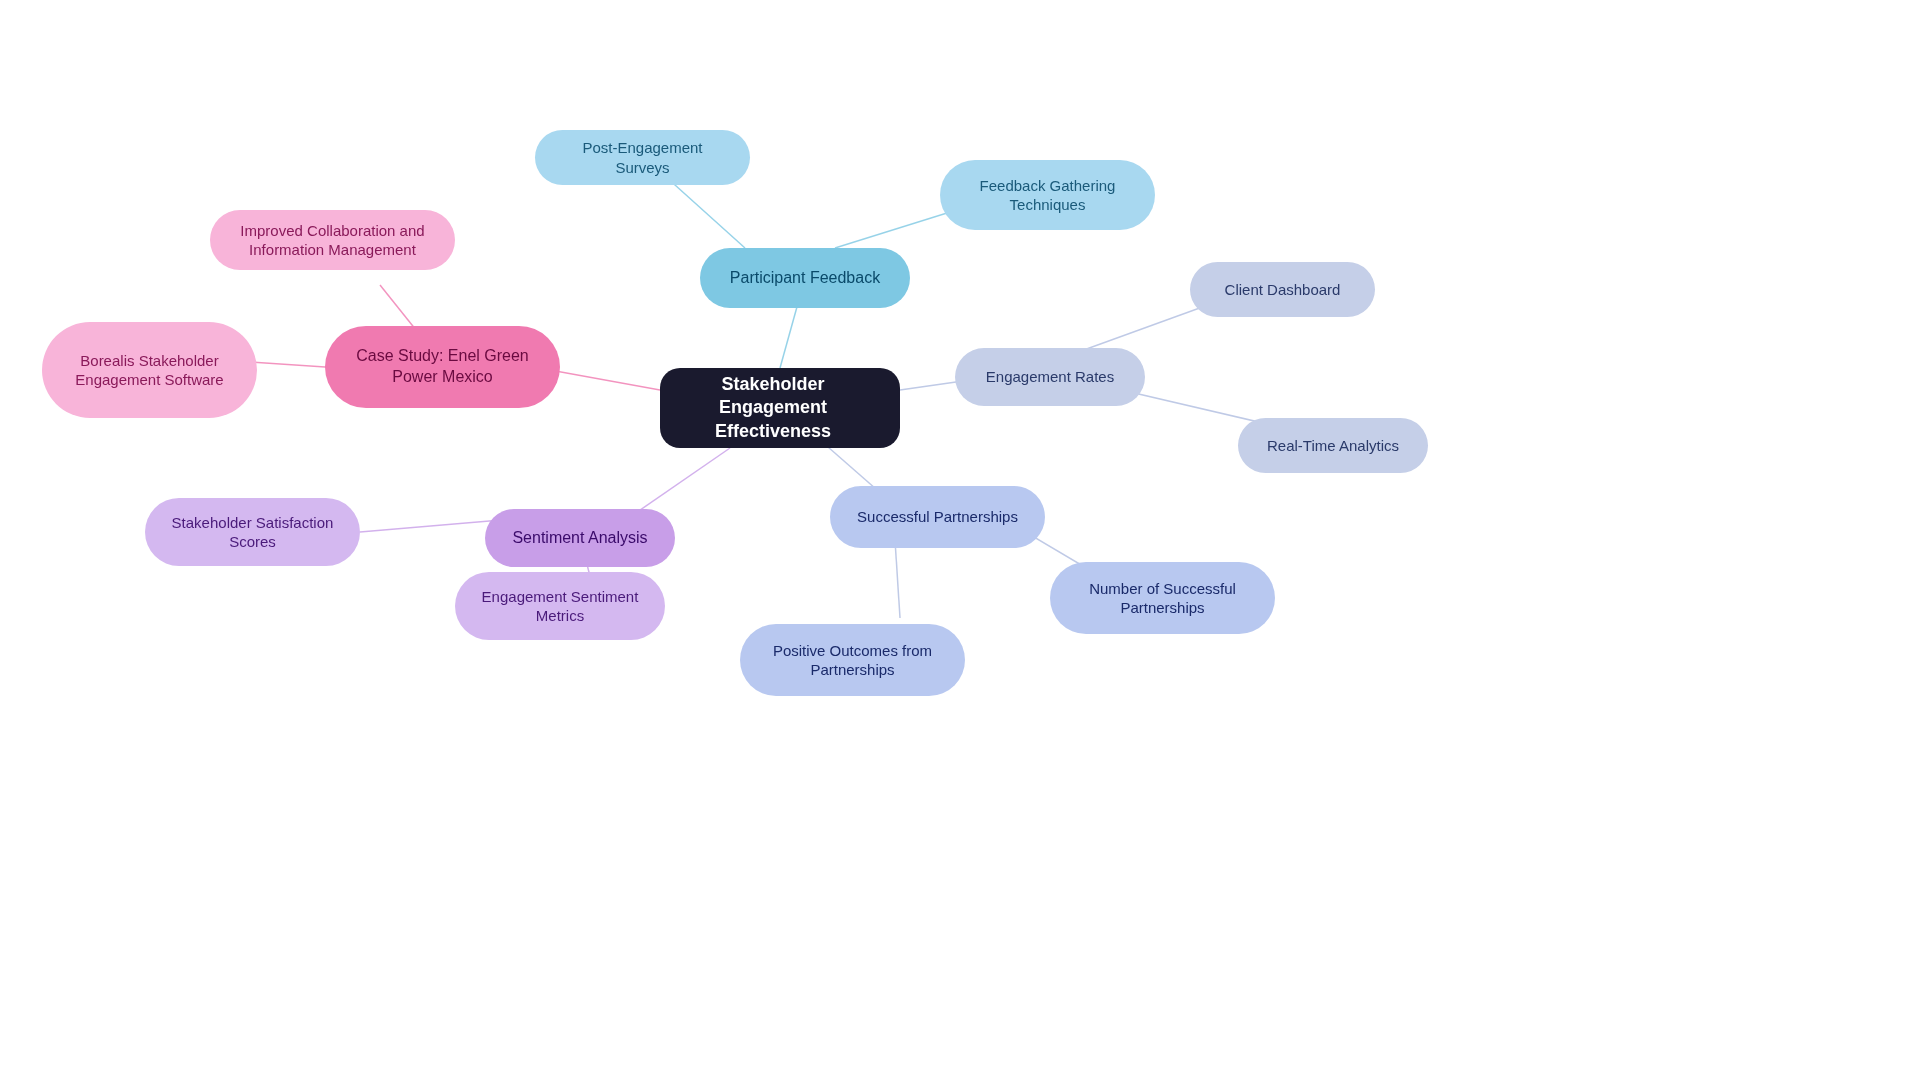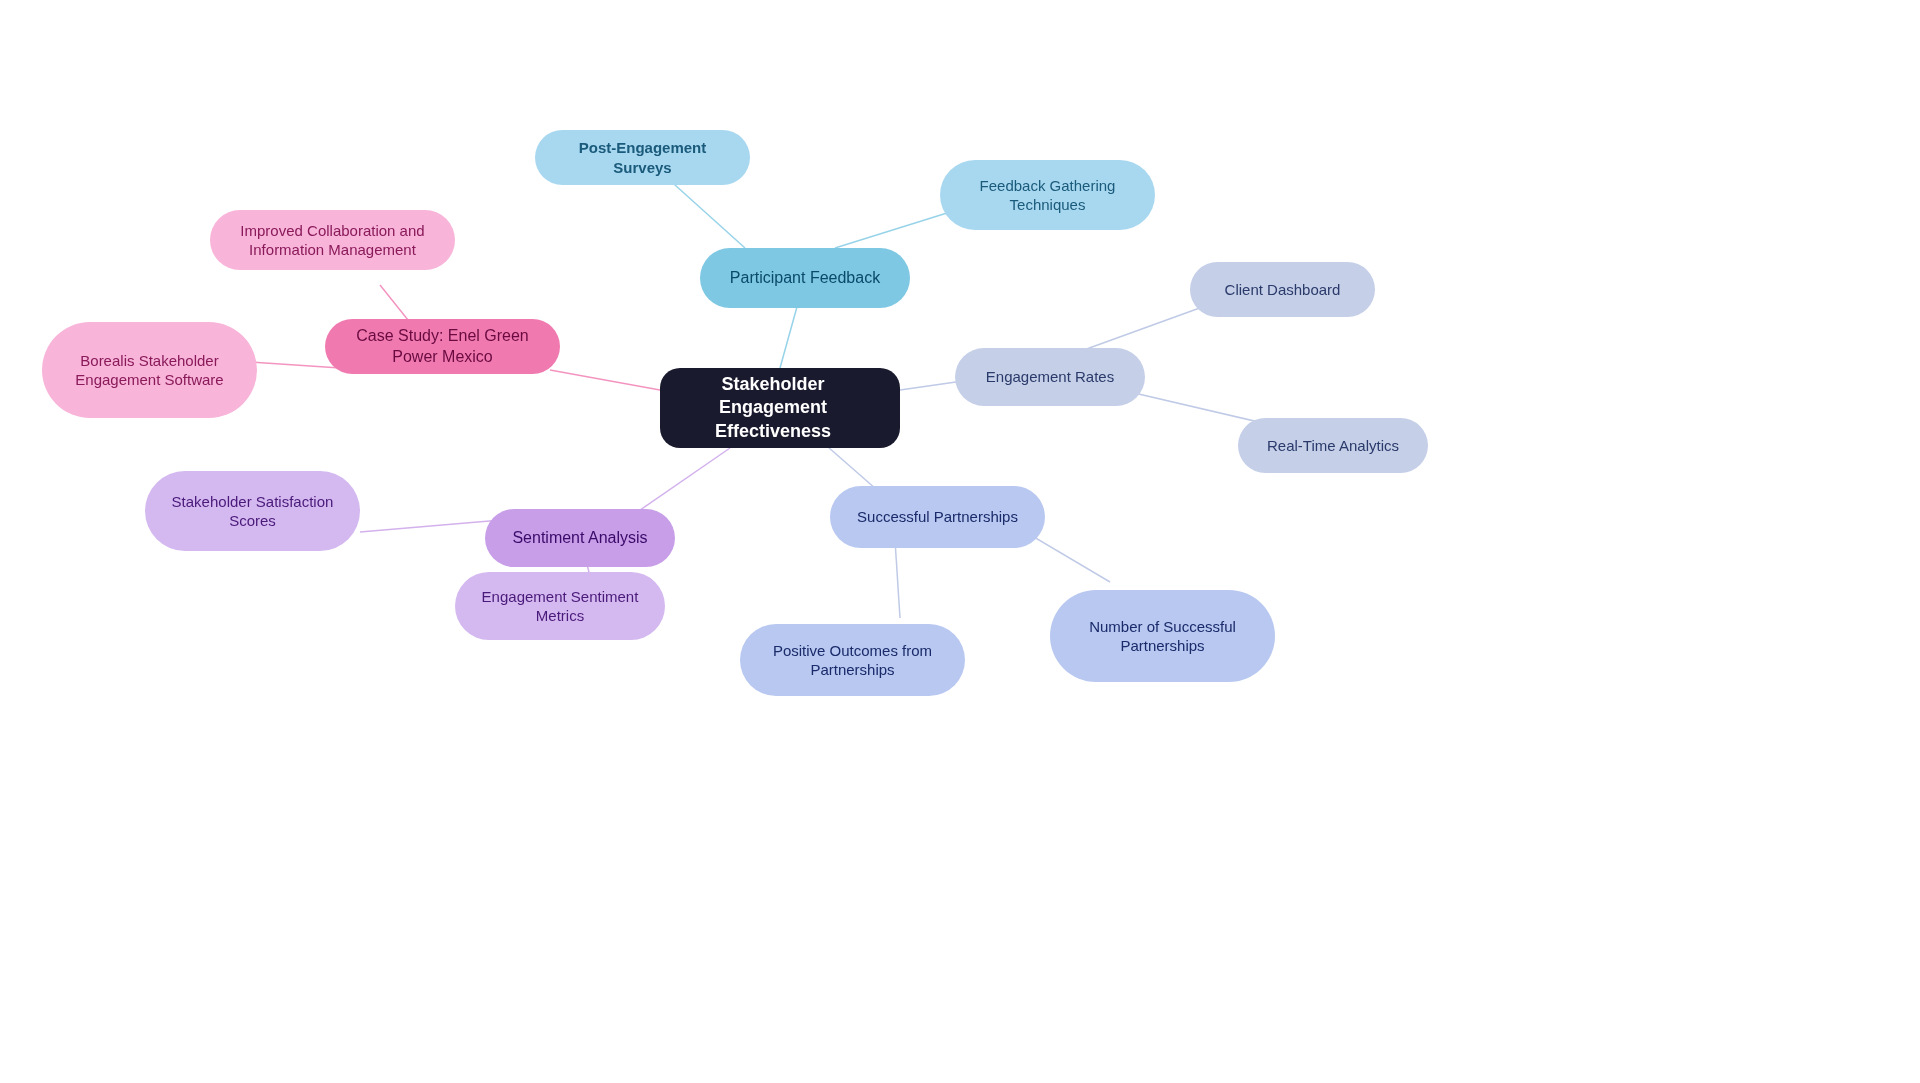--- a/index.html
+++ b/index.html
@@ -119,29 +119,29 @@
 </svg>
 
 <div class="node node-center" style="left:660px; top:368px; width:240px; height:80px;">
   <span>Stakeholder Engagement Effectiveness</span>
 </div>
 
 <div class="node node-blue-medium" style="left:700px; top:248px; width:210px; height:60px;">
   <span>Participant Feedback</span>
 </div>
 
-<div class="node node-blue-light" style="left:535px; top:130px; width:215px; height:55px;font-weight:bold;">
+<div class="node node-blue-light" style="left:535px; top:130px; width:215px; height:55px;">
   <span>Post-Engagement Surveys</span>
 </div>
 
 <div class="node node-blue-light" style="left:940px; top:160px; width:215px; height:70px;">
   <span>Feedback Gathering Techniques</span>
 </div>
 
-<div class="node node-pink-medium" style="left:325px; top:319px; width:235px; height:55px;">
+<div class="node node-pink-medium" style="left:325px; top:326px; width:235px; height:82px;">
   <span>Case Study: Enel Green Power Mexico</span>
 </div>
 
 <div class="node node-pink-light" style="left:210px; top:210px; width:245px; height:60px;">
   <span>Improved Collaboration and Information Management</span>
 </div>
 
 <div class="node node-pink-light" style="left:42px; top:322px; width:215px; height:96px;">
   <span>Borealis Stakeholder Engagement Software</span>
 </div>
@@ -155,31 +155,31 @@
 </div>
 
 <div class="node node-slate" style="left:1238px; top:418px; width:190px; height:55px;justify-content:center;">
   <span>Real-Time Analytics</span>
 </div>
 
 <div class="node node-purple-medium" style="left:485px; top:488px; width:190px; height:58px;">
   <span>Sentiment Analysis</span>
 </div>
 
-<div class="node node-purple-light" style="left:145px; top:471px; width:215px; height:80px;justify-content:center;">
+<div class="node node-purple-light" style="left:145px; top:498px; width:215px; height:68px;justify-content:center;">
   <span>Stakeholder Satisfaction Scores</span>
 </div>
 
 <div class="node node-purple-light" style="left:455px; top:572px; width:210px; height:68px;">
   <span>Engagement Sentiment Metrics</span>
 </div>
 
 <div class="node node-lavender" style="left:830px; top:486px; width:215px; height:62px;">
   <span>Successful Partnerships</span>
 </div>
 
 <div class="node node-lavender" style="left:740px; top:608px; width:225px; height:72px;margin-top:16px;">
   <span>Positive Outcomes from Partnerships</span>
 </div>
 
-<div class="node node-lavender" style="left:1050px; top:562px; width:225px; height:92px;margin-top:28px;">
+<div class="node node-lavender" style="left:1050px; top:562px; width:225px; height:72px;">
   <span>Number of Successful Partnerships</span>
 </div>
 
 </body></html>

